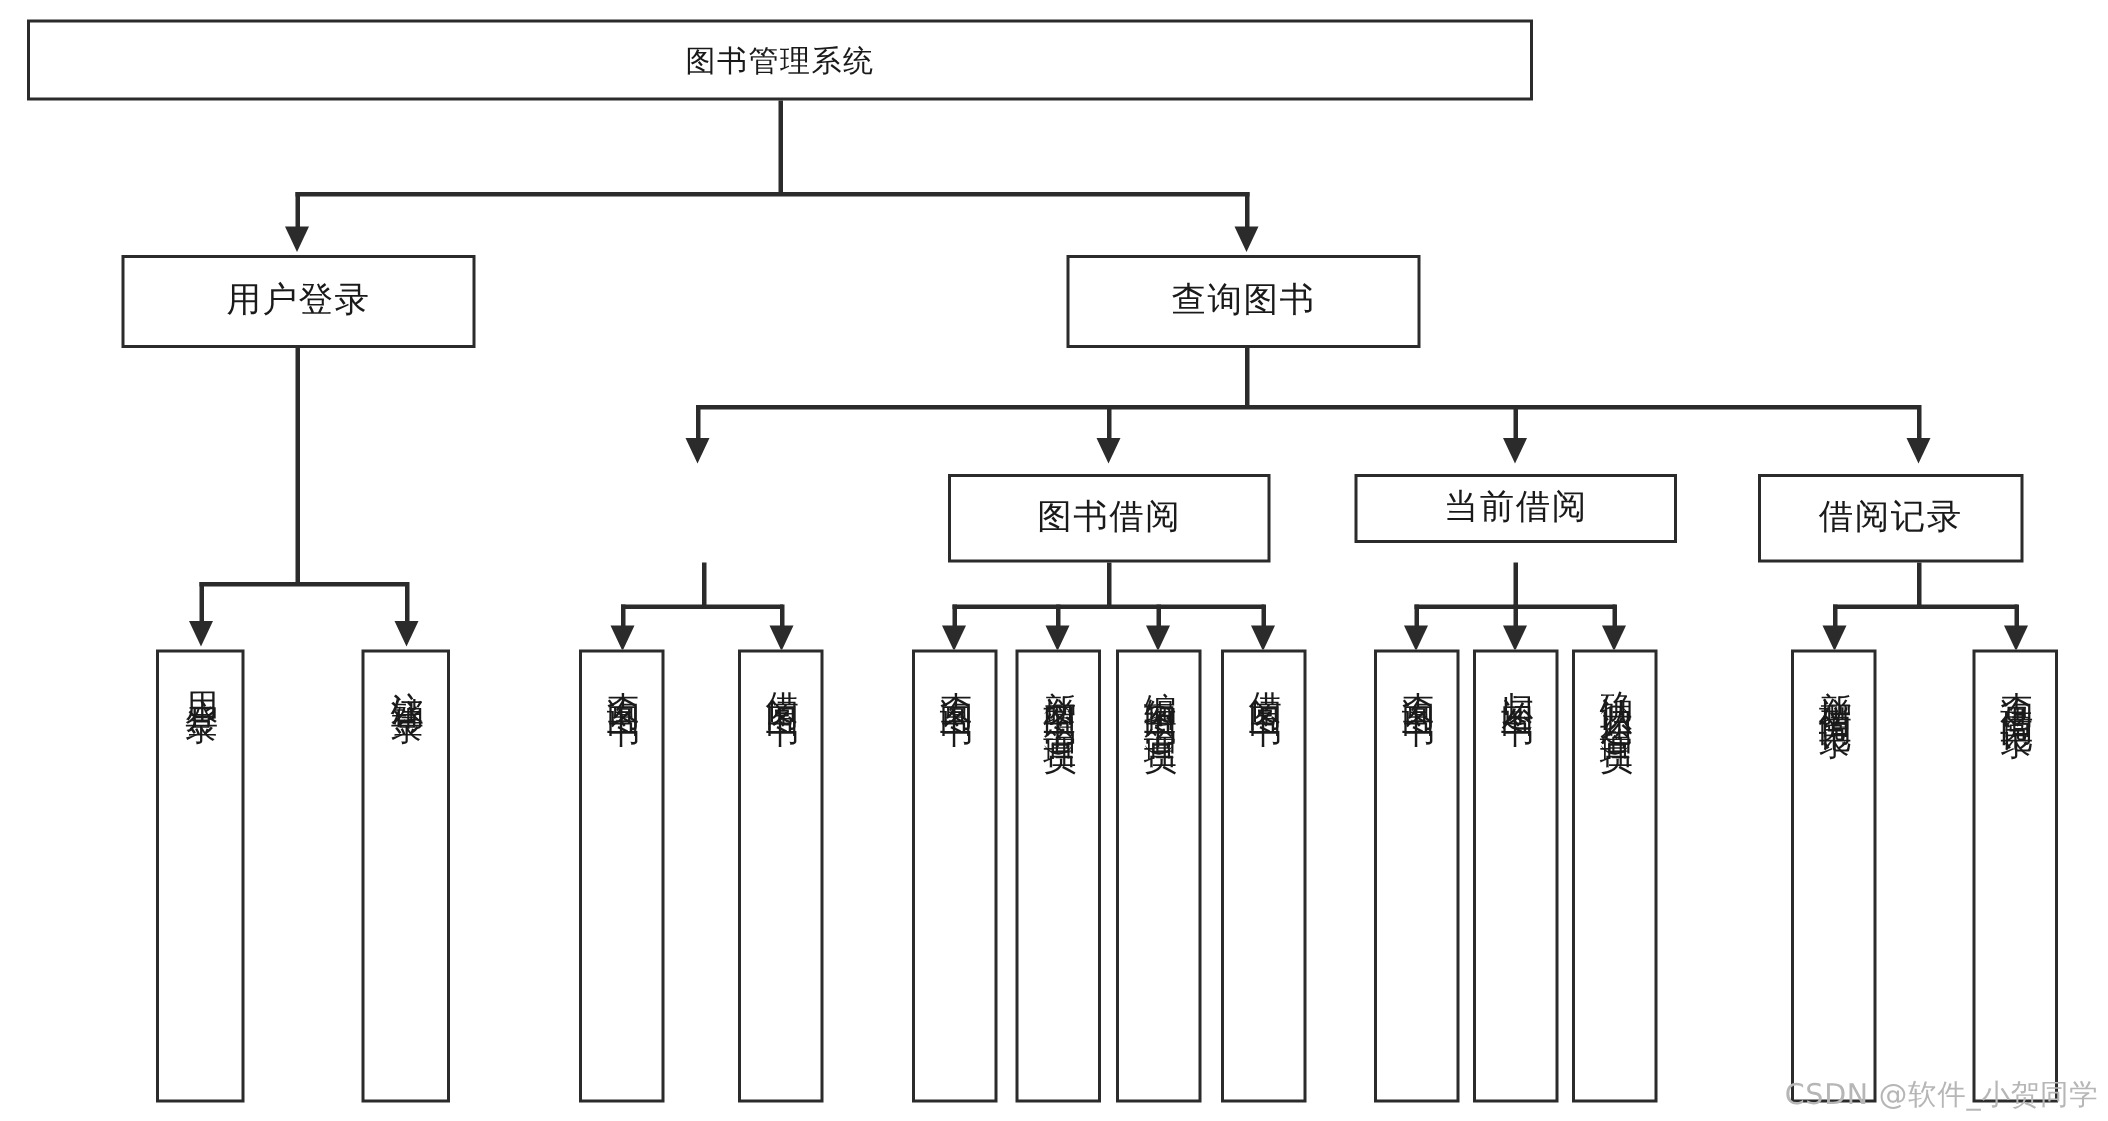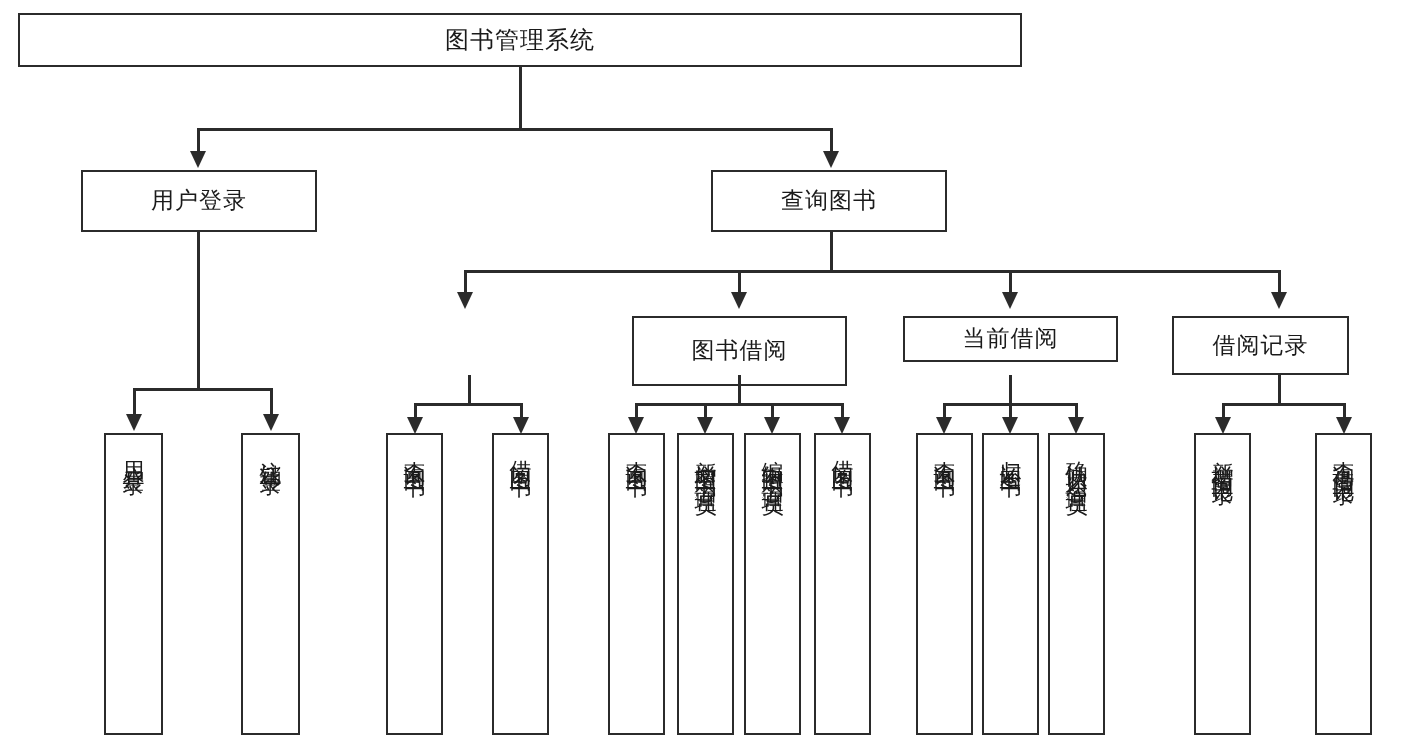--- a/index.html
+++ b/index.html
@@ -27,21 +27,21 @@
     align-items: center;
     justify-content: center;
     color: #1a1a1a;
   }
   .node.h {
     font-size: 23px;
     letter-spacing: 1px;
     line-height: 1.1;
   }
   .node.root {
-    font-size: 24px;
+    font-size: 20px;
   }
   
   .node.v {
     align-items: flex-start;
     justify-content: center;
     padding-top: 8px;
   }
   .vtext {
     writing-mode: vertical-rl;
     text-orientation: upright;
@@ -121,21 +121,21 @@
   <div class="ln h" style="left:464px; top:270px; width:816px;"></div>
   <div class="ln v" style="left:464px; top:270px; height:24px;"></div>
   <div class="arrow" style="left:457px; top:292px;"></div>
   <div class="ln v" style="left:738px; top:270px; height:24px;"></div>
   <div class="arrow" style="left:731px; top:292px;"></div>
   <div class="ln v" style="left:1009px; top:270px; height:24px;"></div>
   <div class="arrow" style="left:1002px; top:292px;"></div>
   <div class="ln v" style="left:1278px; top:270px; height:24px;"></div>
   <div class="arrow" style="left:1271px; top:292px;"></div>
 
-  <div class="node h" style="left:632px; top:316px; width:215px; height:70px;">
+  <div class="node h" style="left:632px; top:316px; width:215px; height:59px;">
     <span>图书借阅</span>
   </div>
   <div class="node h" style="left:903px; top:316px; width:215px; height:46px;">
     <span>当前借阅</span>
   </div>
   <div class="node h" style="left:1172px; top:316px; width:177px; height:59px;">
     <span>借阅记录</span>
   </div>
 
   <div class="ln v" style="left:468px; top:375px; height:30px;"></div>
@@ -202,14 +202,15 @@
   <div class="ln v" style="left:1343px; top:403px; height:16px;"></div>
   <div class="arrow" style="left:1336px; top:417px;"></div>
 
   <div class="node v" style="left:1194px; top:433px; width:57px; height:302px;">
     <span class="vtext">新增借阅记录</span>
   </div>
   <div class="node v" style="left:1315px; top:433px; width:57px; height:302px;">
     <span class="vtext">查询借阅记录</span>
   </div>
 
+  <div id="watermark">CSDN @软件_小贺同学</div>
 
 </div>
 
 </body></html>

